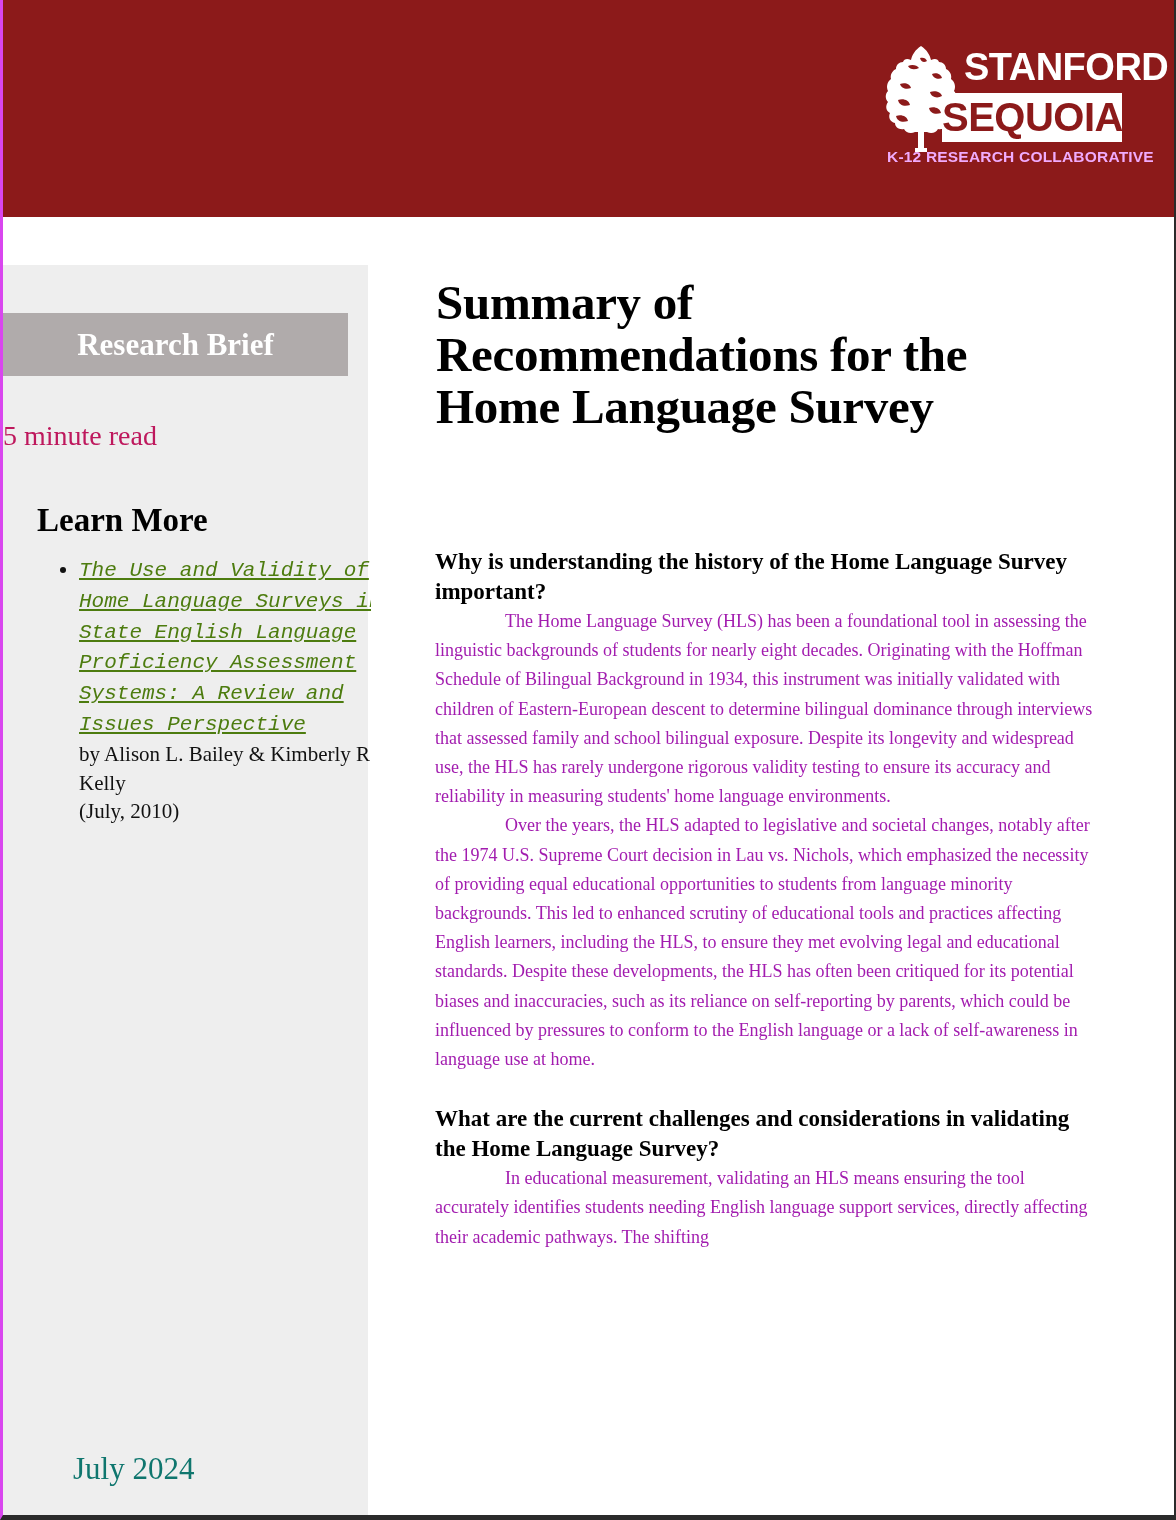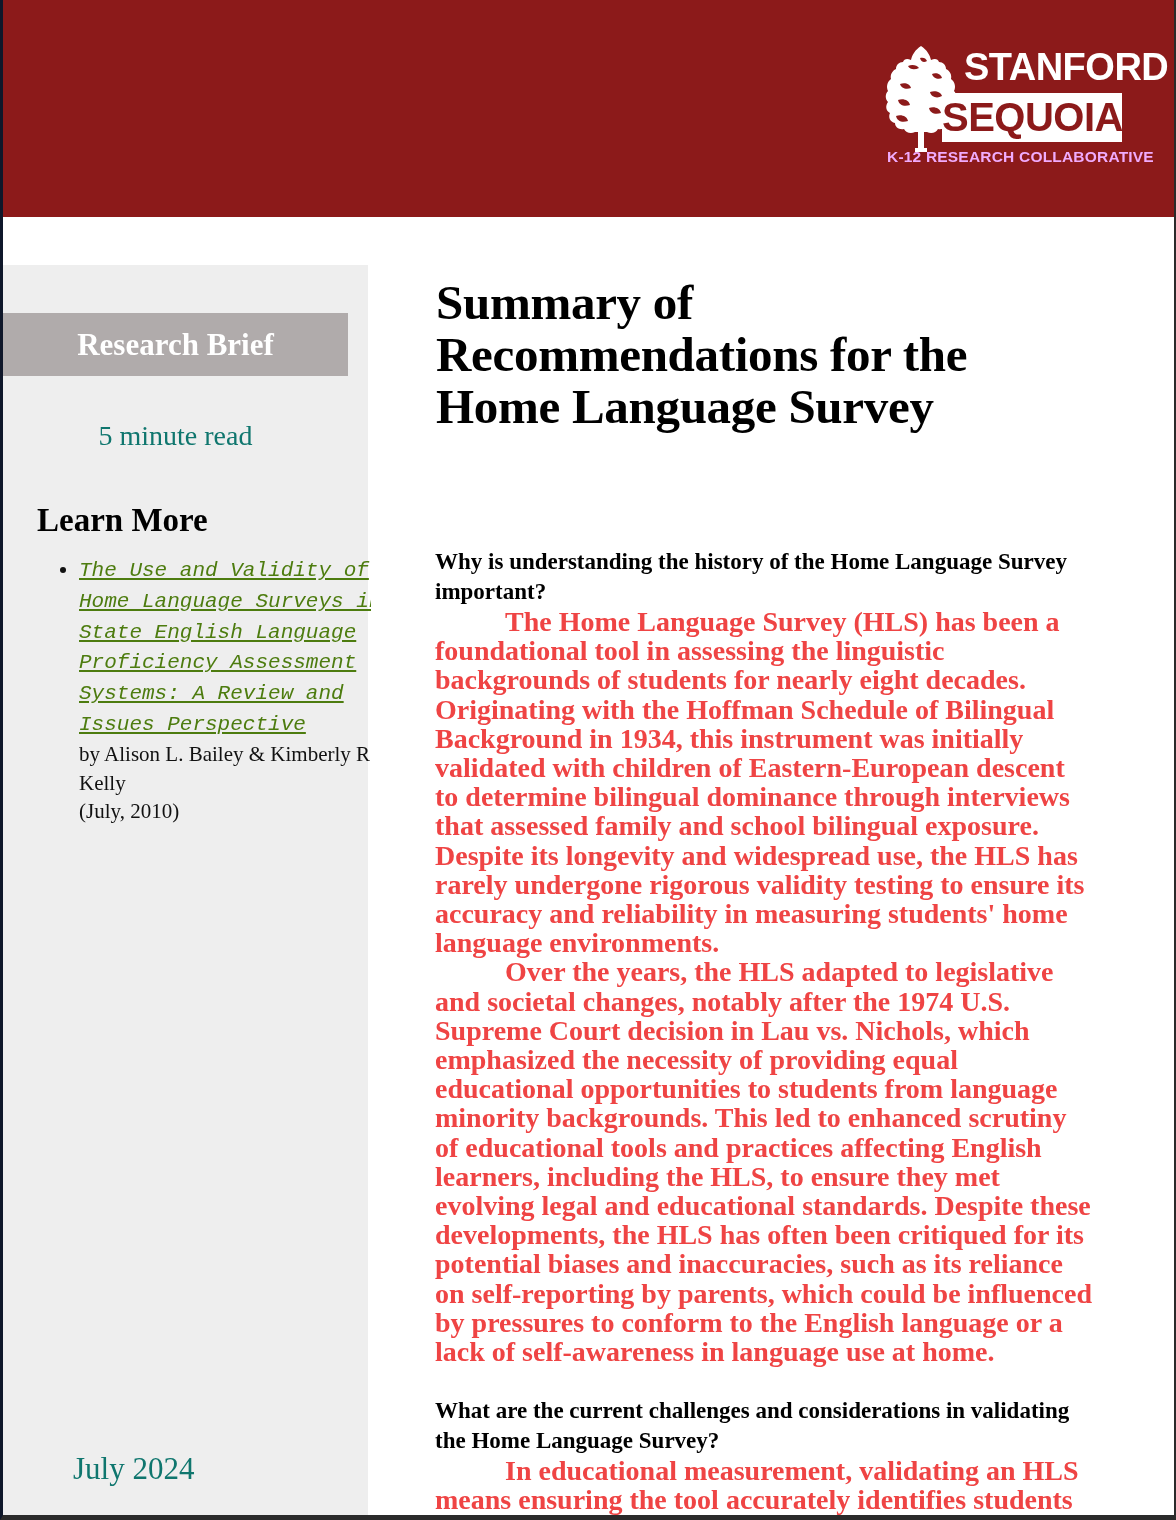--- a/index.html
+++ b/index.html
@@ -11,21 +11,21 @@
   body {
     font-family: "Liberation Serif", "DejaVu Serif", serif;
   }
   .page {
     position: relative;
     width: 1176px;
     height: 1520px;
     background: #ffffff;
     overflow: hidden;
     box-sizing: border-box;
-    border-left: 3px solid #0f172a;
+    border-left: 3px solid #d946ef;
     border-right: 2px solid #2b2b2b;
     border-bottom: 5px solid #2b2b2b;
   }
 
   
   .header-band {
     position: absolute;
     left: 0;
     top: 0;
     width: 100%;
@@ -124,23 +124,23 @@
     text-align: center;
     font-weight: bold;
     font-size: 31px;
     color: #ffffff;
   }
   .read-time {
     position: absolute;
     left: 0;
     top: 155px;
     width: 345px;
-    text-align: center;
+    text-align: left;
     font-size: 28px;
-    color: #0f766e;
+    color: #be185d;
   }
   .learn-more-heading {
     position: absolute;
     left: 34px;
     top: 237px;
     font-weight: bold;
     font-size: 33px;
     color: #000000;
   }
   .learn-list {
@@ -210,25 +210,24 @@
     font-weight: bold;
     font-size: 23px;
     line-height: 30px;
     color: #000000;
   }
   .q-heading.spaced {
     margin-top: 30px;
   }
   .body-para {
     margin: 0;
-    font-size: 28px;
+    font-size: 18px;
     line-height: 29.2px;
-    color: #ef4444;
+    color: #a21caf;
     text-indent: 70px;
-    font-weight: bold;
   }
 </style>
 </head>
 <body>
 
 <div class="page">
 
   <div class="header-band">
     <div class="logo">
       <svg class="logo-tree" viewBox="0 0 78 108" aria-hidden="true">

